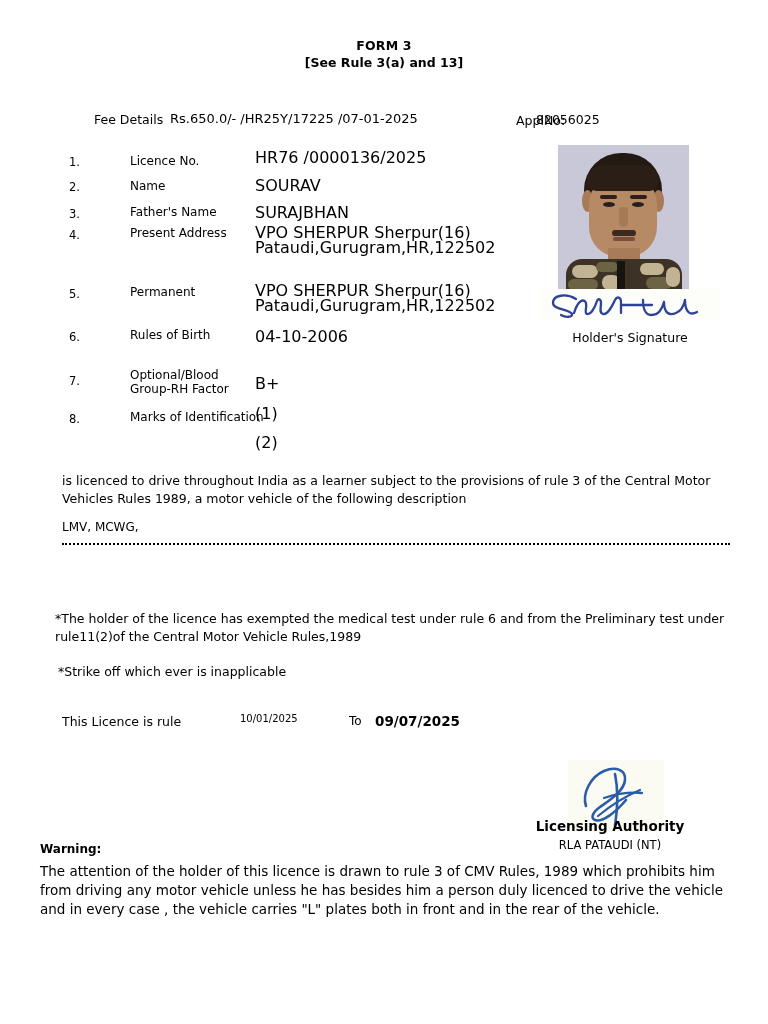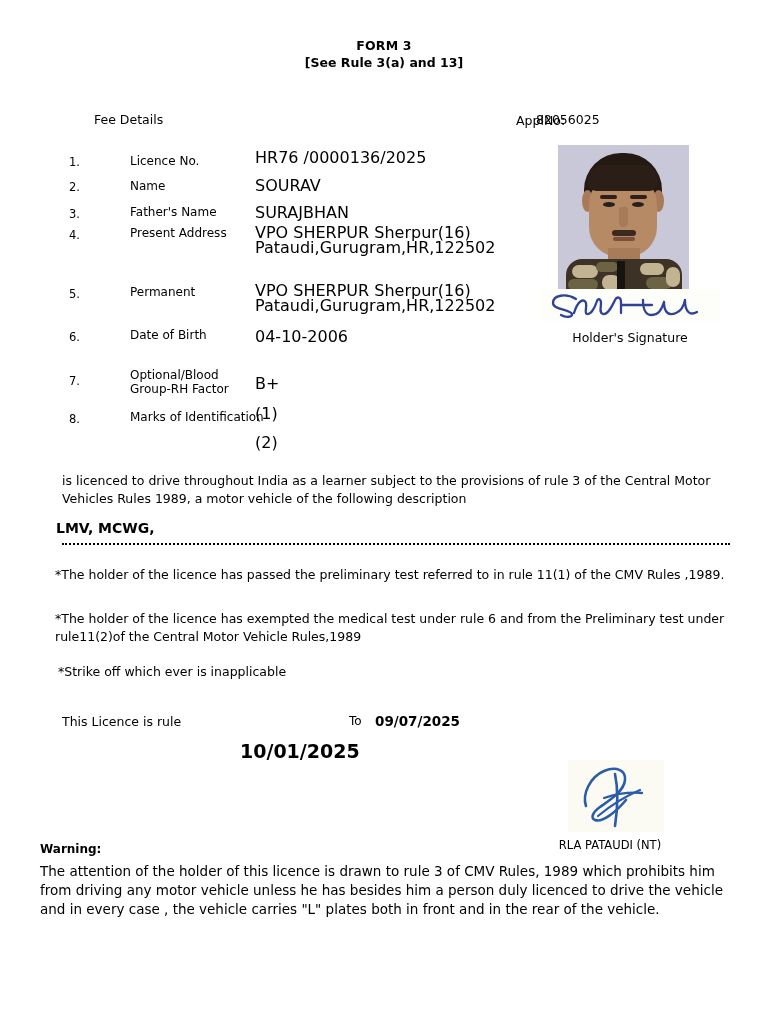--- a/index.html
+++ b/index.html
@@ -173,33 +173,33 @@
     text-align: center;
     font-size: 12.5px;
   }
 
   
   .para {
     font-size: 12.5px;
     line-height: 17.5px;
   }
   .vehicle-class {
-    left: 56px; top: 520px;
-    font-size: 14px;
-    font-weight: bold;
+    left: 62px; top: 520px;
+    font-size: 12px;
+    font-weight: normal;
   }
   .dotline {
     left: 62px; top: 540px;
     width: 668px; height: 3px;
     border-bottom: 2px dotted #000;
   }
 
   
   .valid-label { left: 62px; top: 714px; font-size: 12.5px; }
-  .valid-from  { left: 240px; top: 740px; font-size: 19px; font-weight: bold; }
+  .valid-from  { left: 240px; top: 713px; font-size: 10px; font-weight: normal; }
   .valid-to-word { left: 349px; top: 714px; font-size: 12px; }
   .valid-to    { left: 375px; top: 713px; font-size: 13.5px; font-weight: bold; }
 
   
   .auth-sign-box {
     left: 568px; top: 760px;
     width: 96px; height: 72px;
     background: #fcfbf3;
   }
   .auth-title {
@@ -231,20 +231,21 @@
 </style>
 </head>
 <body>
 
 <div id="page">
 
   <div class="abs form-no">FORM 3</div>
   <div class="abs rule-ref">[See Rule 3(a) and 13]</div>
 
   <div class="abs fee-label">Fee Details</div>
+  <div class="abs fee-value">Rs.650.0/- /HR25Y/17225 /07-01-2025</div>
   <div class="abs applno-label">ApplNo:</div>
   <div class="abs applno-value">82056025</div>
 
   <div class="abs field-num" style="top:155px">1.</div>
   <div class="abs field-label" style="top:154px">Licence No.</div>
   <div class="abs field-value" style="top:150px">HR76 /0000136/2025</div>
 
   <div class="abs field-num" style="top:180px">2.</div>
   <div class="abs field-label" style="top:179px">Name</div>
   <div class="abs field-value" style="top:178px">SOURAV</div>
@@ -257,21 +258,21 @@
   <div class="abs field-label" style="top:226px">Present Address</div>
   <div class="abs field-value" style="top:225px">VPO SHERPUR Sherpur(16)
 Pataudi,Gurugram,HR,122502</div>
 
   <div class="abs field-num" style="top:287px">5.</div>
   <div class="abs field-label" style="top:285px">Permanent</div>
   <div class="abs field-value" style="top:283px">VPO SHERPUR Sherpur(16)
 Pataudi,Gurugram,HR,122502</div>
 
   <div class="abs field-num" style="top:330px">6.</div>
-  <div class="abs field-label" style="top:328px">Date of Birth</div>
+  <div class="abs field-label" style="top:328px">Rules of Birth</div>
   <div class="abs field-value" style="top:329px">04-10-2006</div>
 
   <div class="abs field-num" style="top:374px">7.</div>
   <div class="abs field-label" style="top:368px;white-space:pre-line">Optional/Blood
 Group-RH Factor</div>
   <div class="abs field-value" style="top:376px">B+</div>
 
   <div class="abs field-num" style="top:412px">8.</div>
   <div class="abs field-label" style="top:410px">Marks of Identification</div>
   <div class="abs field-value" style="top:406px">(1)</div>
@@ -314,36 +315,36 @@
                M145,11 C145,23 150,27 157,23" fill="none" stroke="#2f4396" stroke-width="2.3" stroke-linecap="round" stroke-linejoin="round"></path>
     </svg>
   </div>
   <div class="abs holder-sign-caption">Holder's Signature</div>
 
   <div class="abs para" style="left:62px; top:472px; width:672px;">is licenced to drive throughout India as a learner subject to the provisions of rule 3 of the Central Motor Vehicles Rules 1989, a motor vehicle of the following description</div>
 
   <div class="abs vehicle-class">LMV, MCWG,</div>
   <div class="abs dotline"></div>
 
-  <div class="abs para" style="left:55px; top:566px; width:686px;">*The holder of the licence has passed the preliminary test referred to in rule 11(1) of the CMV Rules ,1989.</div>
   <div class="abs para" style="left:55px; top:610px; width:686px;">*The holder of the licence has exempted the medical test under rule 6 and from the Preliminary test under rule11(2)of the Central Motor Vehicle Rules,1989</div>
   <div class="abs para" style="left:58px; top:663px; width:686px;">*Strike off which ever is inapplicable</div>
 
   <div class="abs valid-label">This Licence is rule</div>
   <div class="abs valid-from">10/01/2025</div>
   <div class="abs valid-to-word">To</div>
   <div class="abs valid-to">09/07/2025</div>
 
   <div class="abs auth-sign-box">
     <svg width="96" height="72" viewBox="0 0 96 72">
       <path d="M18,46 C14,34 22,17 36,11 C48,6 58,10 57,20 C56,31 42,40 32,47
                C25,52 22,58 27,60 C34,63 48,52 58,40" fill="none" stroke="#2a5ca8" stroke-width="2.6" stroke-linecap="round"></path>
       <path d="M47,14 C50,28 50,46 47,66" fill="none" stroke="#2a5ca8" stroke-width="2.6" stroke-linecap="round"></path>
       <path d="M36,38 C48,34 62,32 74,33" fill="none" stroke="#2a5ca8" stroke-width="2.3" stroke-linecap="round"></path>
       <path d="M30,56 C42,46 58,36 72,30" fill="none" stroke="#2a5ca8" stroke-width="2.2" stroke-linecap="round"></path>
     </svg>
   </div>
+  <div class="abs auth-title">Licensing Authority</div>
   <div class="abs auth-office">RLA PATAUDI (NT)</div>
 
   <div class="abs warn-label">Warning:</div>
   <div class="abs warn-text">The attention of the holder of this licence is drawn to rule 3 of CMV Rules, 1989 which prohibits him from driving any motor vehicle unless he has besides him a person duly licenced to drive the vehicle and in every case , the vehicle carries "L" plates both in front and in the rear of the vehicle.</div>
 
 </div>
 
 </body></html>

